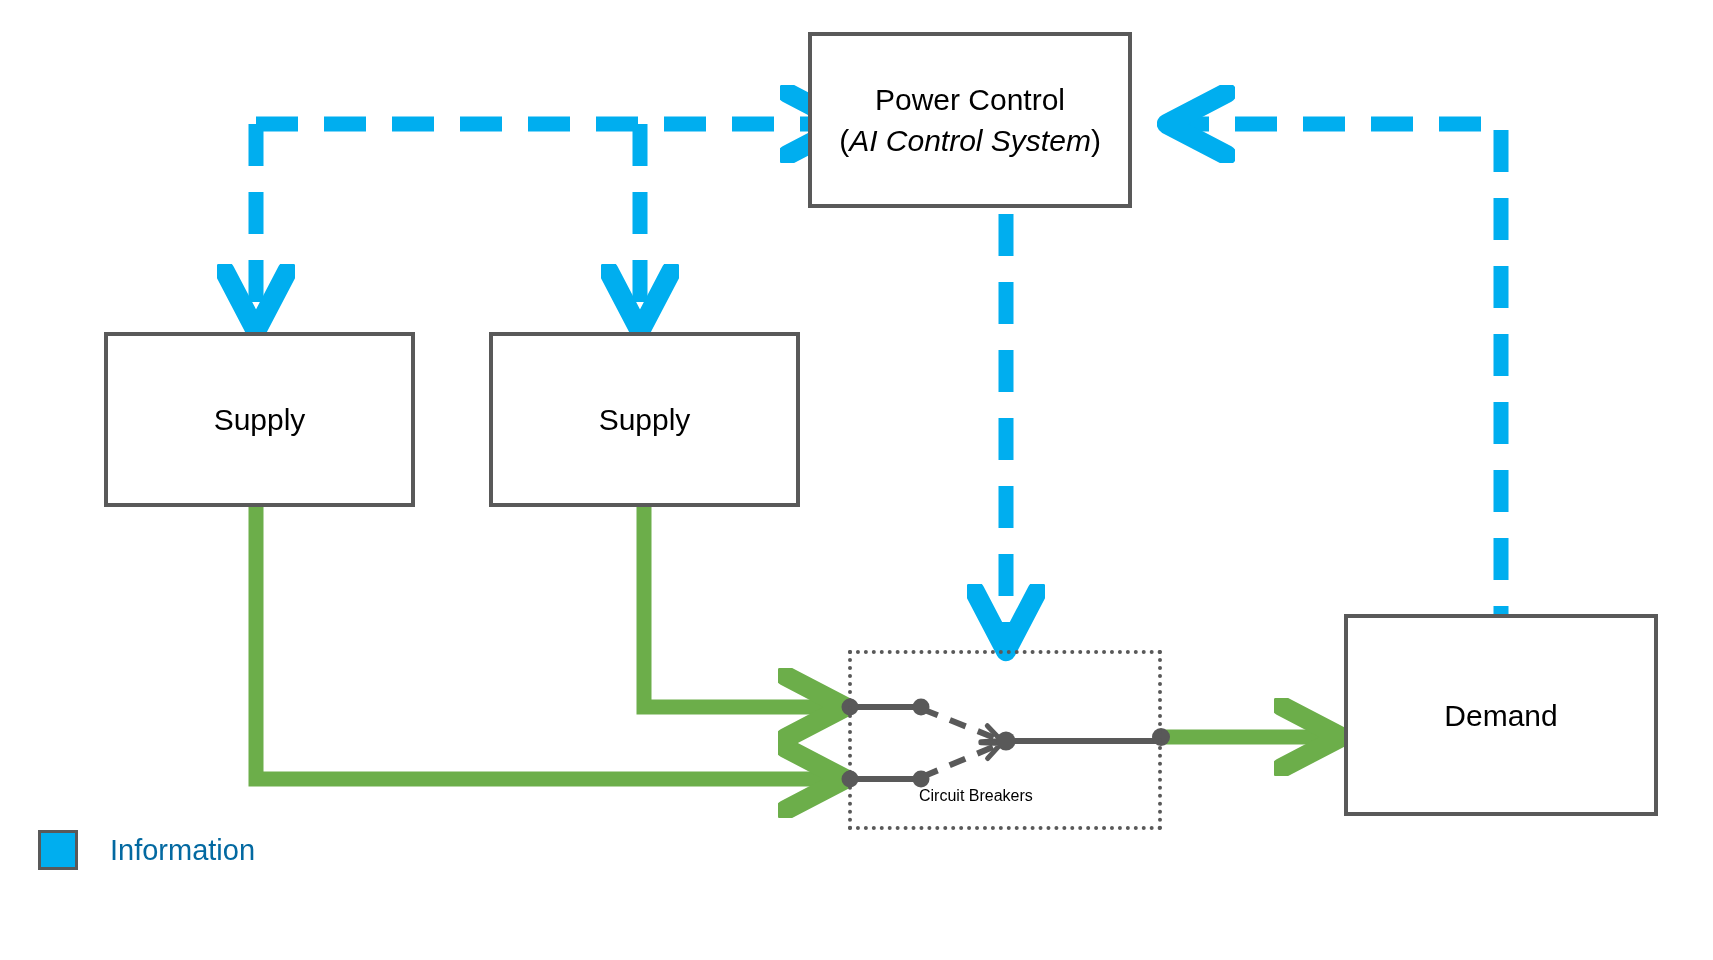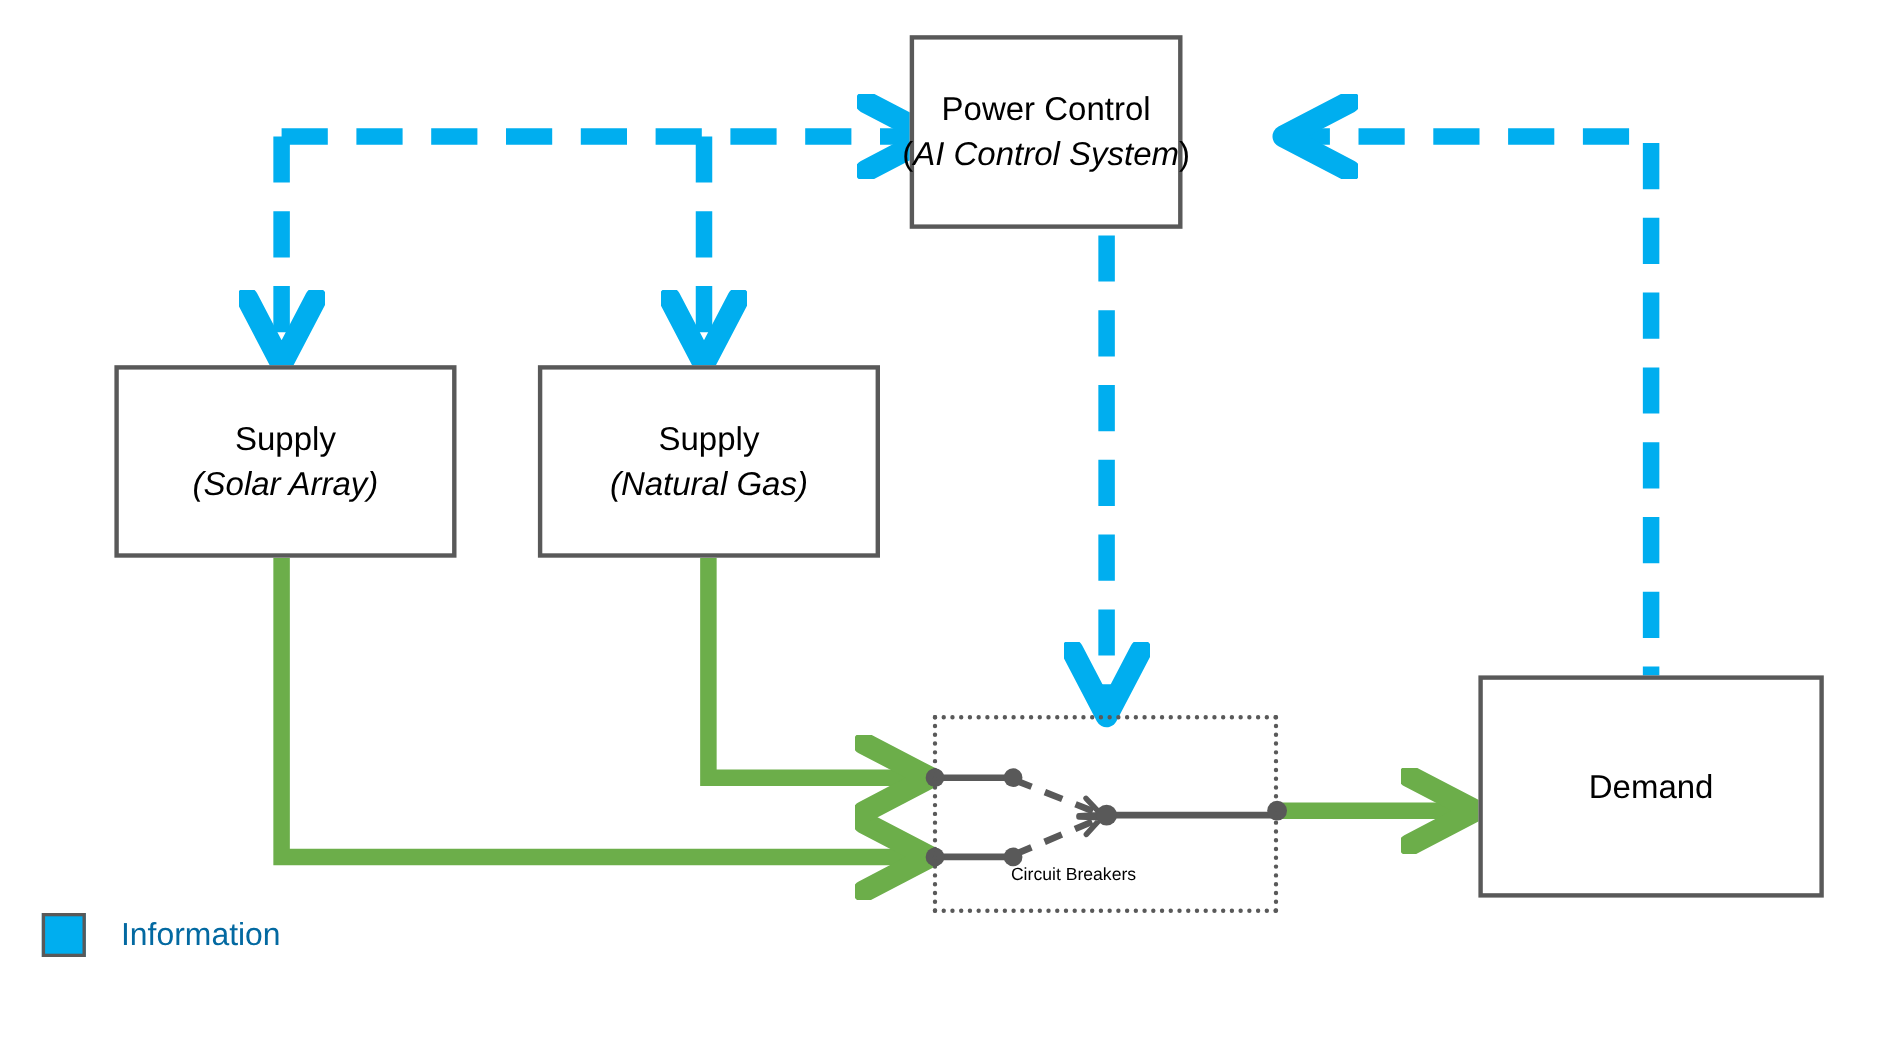--- a/index.html
+++ b/index.html
@@ -136,33 +136,31 @@
     <circle cx="850" cy="779" r="8.5" fill="#595959"></circle>
     <circle cx="921" cy="707" r="8.5" fill="#595959"></circle>
     <circle cx="921" cy="779" r="8.5" fill="#595959"></circle>
     <circle cx="1006" cy="741" r="9.5" fill="#595959"></circle>
     <circle cx="1161" cy="737" r="9" fill="#595959"></circle>
   </svg>
 
   <div class="breaker-zone" style="left:848px; top:650px; width:314px; height:180px;"></div>
   <div class="breaker-caption" style="left:919px; top:787px;">Circuit Breakers</div>
 
-  <div class="node-box" style="left:827px; top:32px; width:248px; height:176px;">
+  <div class="node-box" style="left:808px; top:32px; width:324px; height:176px;">
     <div class="node-line1">Power Control</div>
     <div class="node-line2"><span>(</span><span class="ital">AI Control System</span><span>)</span></div>
   </div>
 
   <div class="node-box" style="left:104px; top:332px; width:311px; height:175px;">
     <div class="node-line1">Supply</div>
-    <div class="node-line2"><span class="ital">(</span><span class="ital">Solar Array</span><span class="ital">)</span></div>
   </div>
 
   <div class="node-box" style="left:489px; top:332px; width:311px; height:175px;">
     <div class="node-line1">Supply</div>
-    <div class="node-line2"><span class="ital">(</span><span class="ital">Natural Gas</span><span class="ital">)</span></div>
   </div>
 
   <div class="node-box" style="left:1344px; top:614px; width:314px; height:202px;">
     <div class="node-line1">Demand</div>
   </div>
 
   <div class="legend" style="left:38px; top:826px;">
     <div class="legend-row">
       <div class="legend-swatch" style="background:#00AEEF;"></div>
       <div class="legend-label">Information</div>

